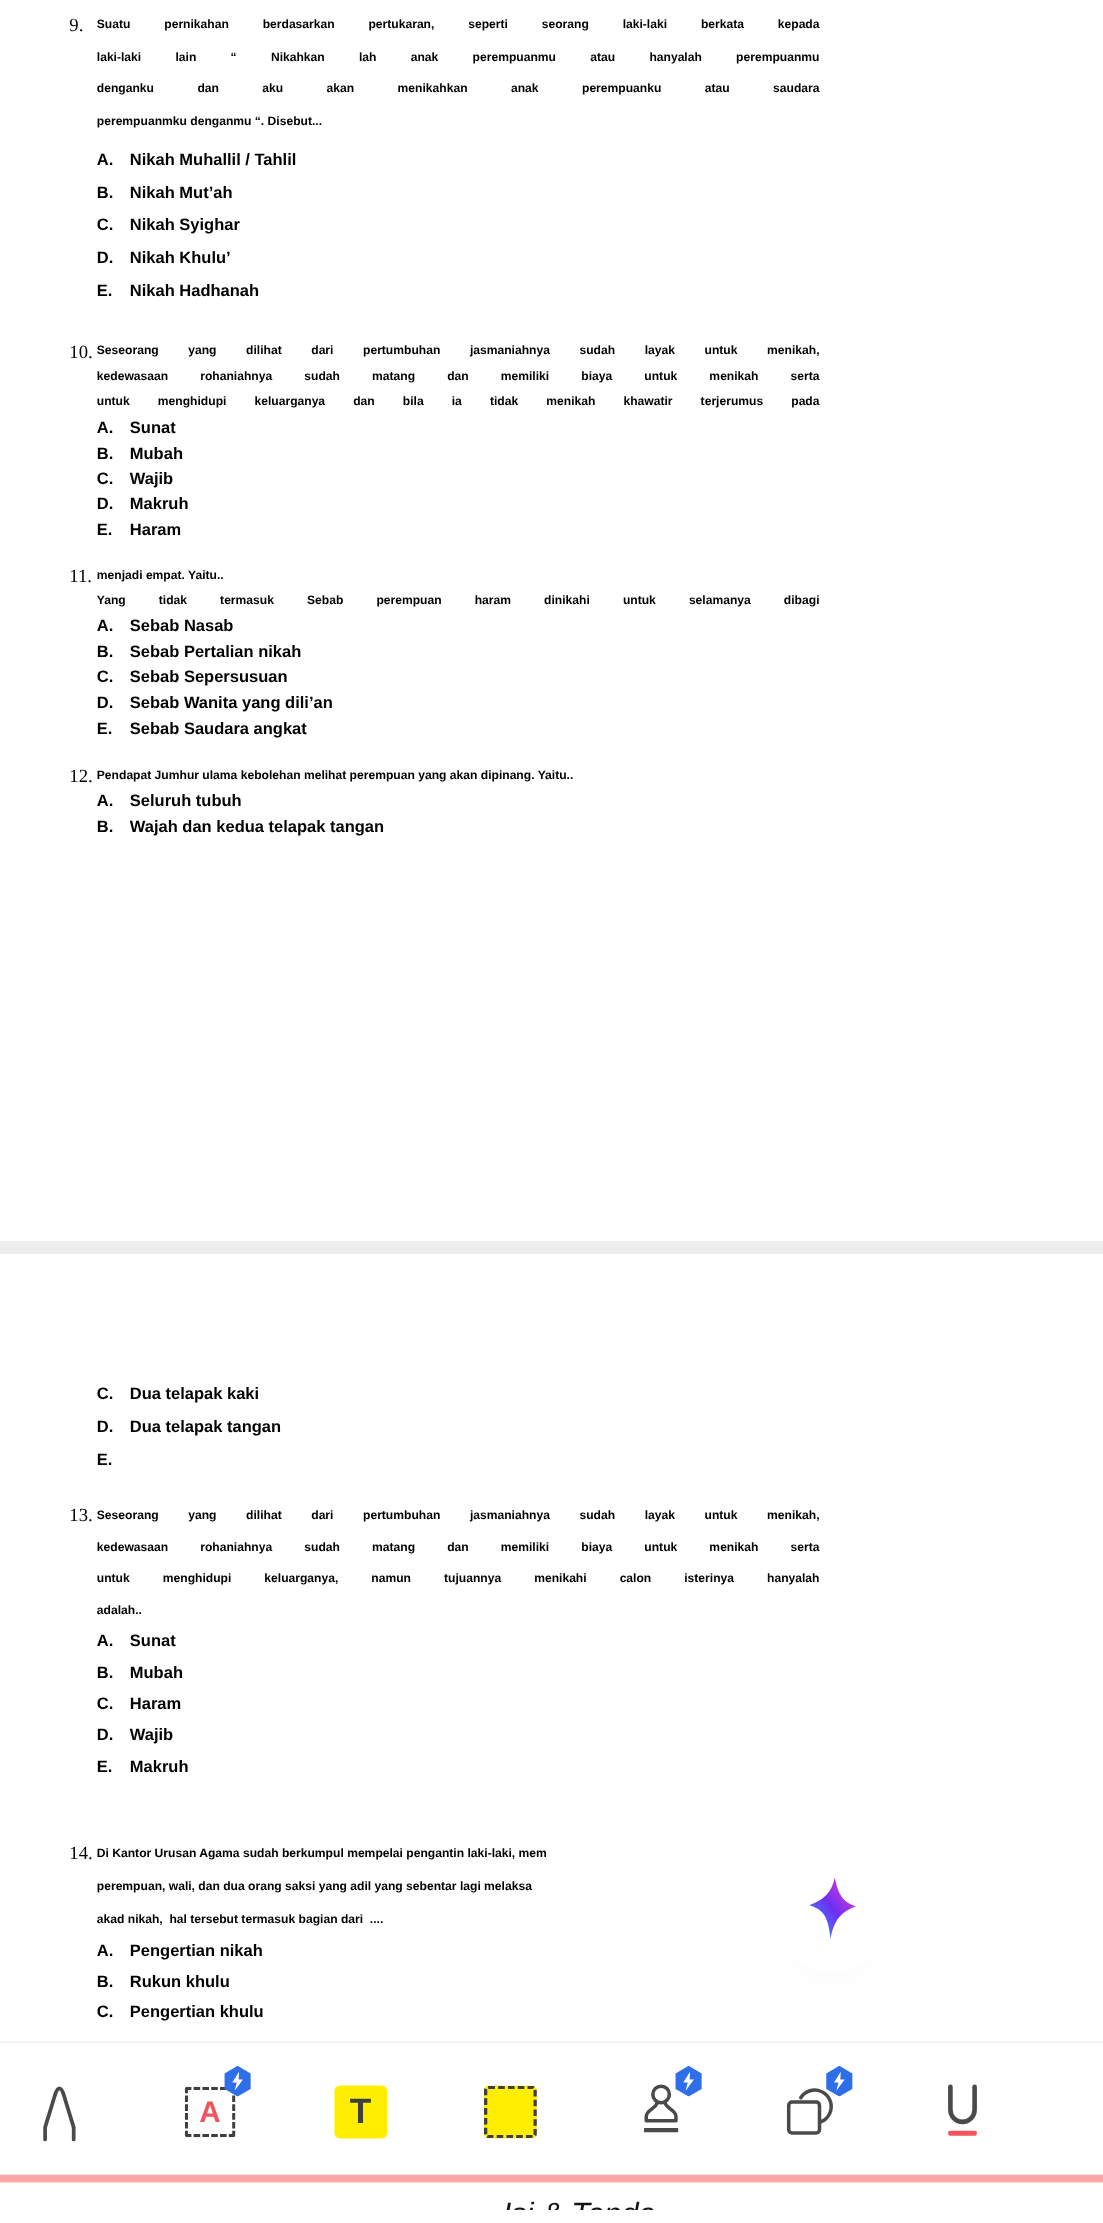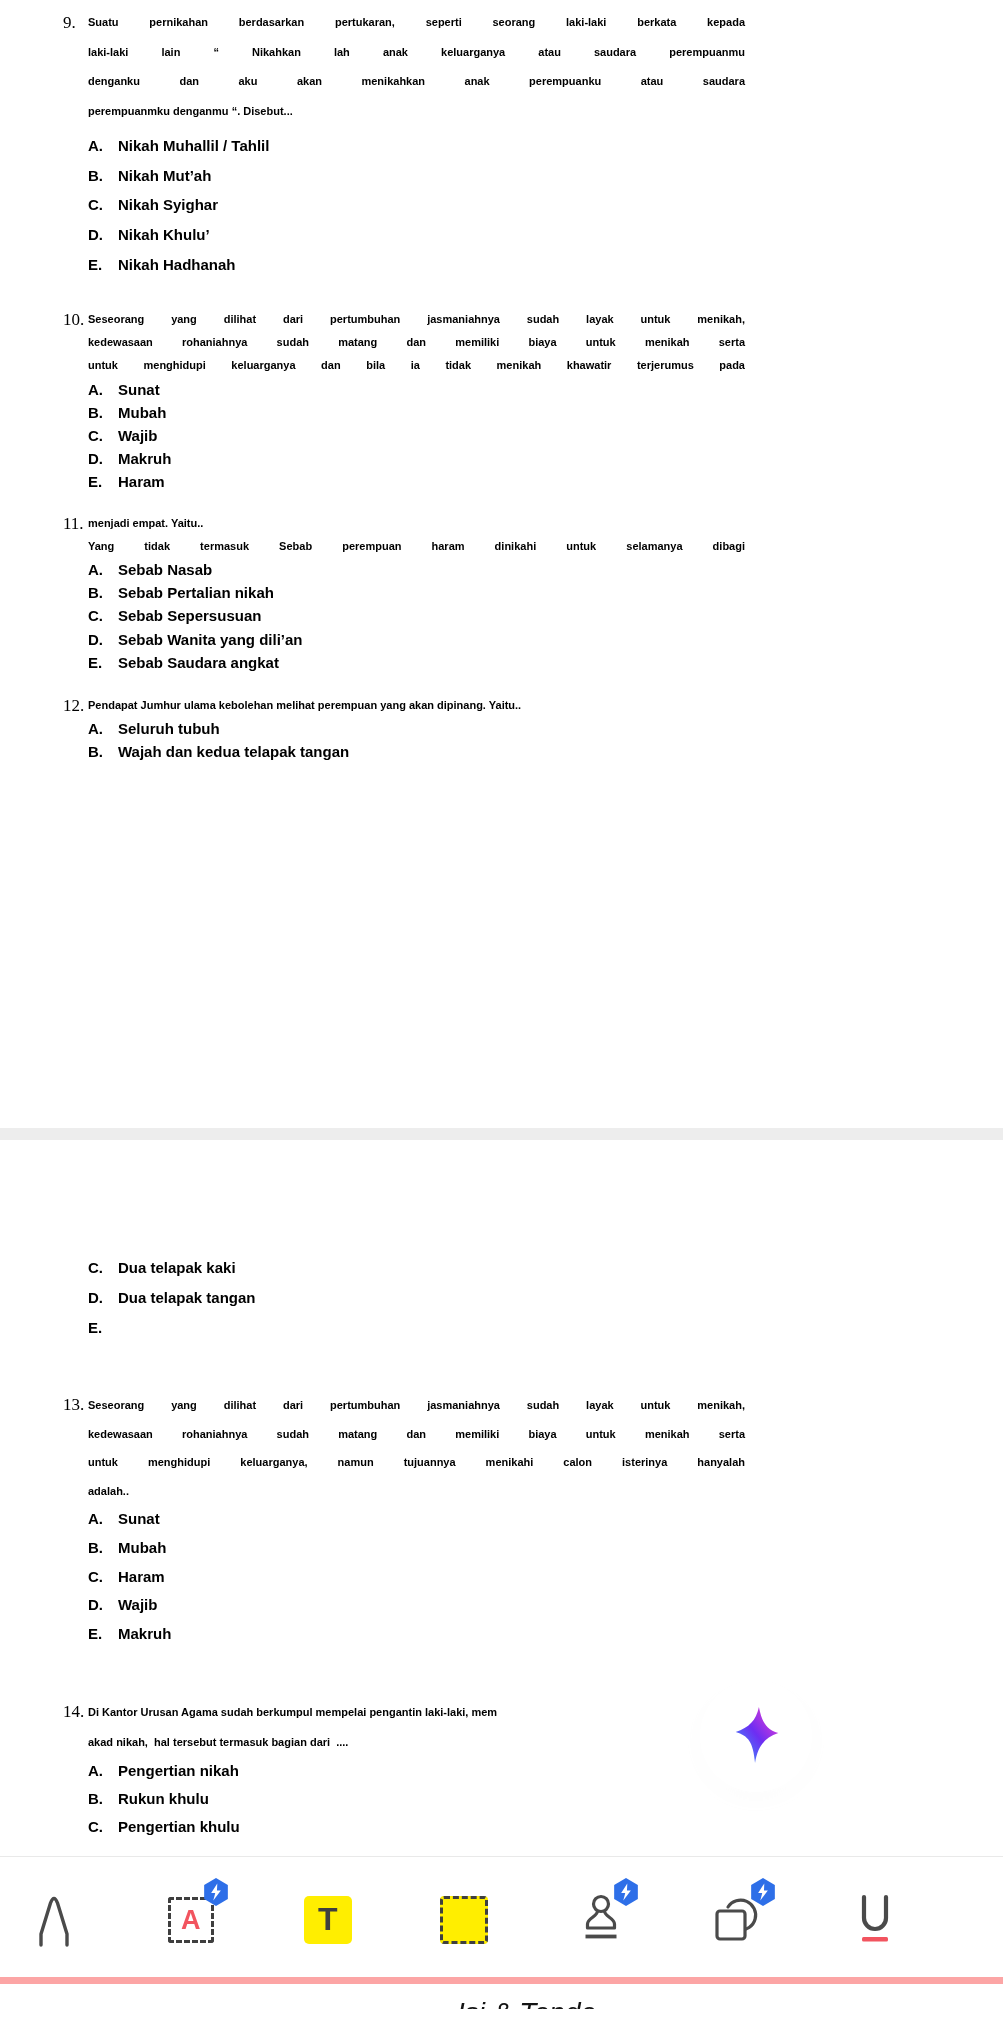--- a/index.html
+++ b/index.html
@@ -19,21 +19,21 @@
   .qline.j{text-align:justify;text-align-last:justify;}
   .opt{font-size:15px;font-weight:700;color:#000;line-height:var(--lh,29.7px);display:flex;}
   .opt .ol{width:30px;flex:0 0 30px;}
   #p1q .q:nth-child(1){--lh:29.7px;}
   #p1q .q:nth-child(1) .opts{margin-top:4px;}
   #p1q .q:nth-child(n+2){--lh:23.2px;}
   #p1q .q:nth-child(2){margin-top:28.7px;}
   #p1q .q:nth-child(3){margin-top:18px;}
   #p1q .q:nth-child(4){margin-top:19.6px;}
   #p2q .q:nth-child(1){--lh:30px;}
-  #p2q .q:nth-child(2){--lh:28.6px;margin-top:48px;}
+  #p2q .q:nth-child(2){--lh:28.6px;margin-top:21px;}
   #p2q .q:nth-child(3){--lh:30px;margin-top:49px;}
   #p2q .q:nth-child(3) .opt{line-height:28px;}
   
   .ai-fab{position:absolute;left:700px;top:1680px;width:112px;height:112px;border-radius:50%;
           background:#fff;border:0;cursor:pointer;z-index:5;display:flex;align-items:center;justify-content:center;
           box-shadow:0 0 26px 20px rgba(255,255,255,0.95),0 4px 18px rgba(0,0,0,0.10);}
   
   .toolbar{position:absolute;left:0;top:1856px;width:1003px;height:121px;background:#fff;
            border-top:1px solid #e9e9e9;box-sizing:border-box;
            display:flex;align-items:center;justify-content:space-between;
@@ -59,21 +59,21 @@
 </head>
 <body>
 
 <div class="doc">
   <div class="page page1">
     <div id="p1q">
         <div class="q">
           <div class="qnum">9.</div>
           <div class="qbody">
             <div class="qline j">Suatu pernikahan berdasarkan pertukaran, seperti seorang laki-laki berkata kepada</div>
-            <div class="qline j">laki-laki lain “ Nikahkan lah anak keluarganya atau saudara perempuanmu</div>
+            <div class="qline j">laki-laki lain “ Nikahkan lah anak perempuanmu atau hanyalah perempuanmu</div>
             <div class="qline j">denganku dan aku akan menikahkan anak perempuanku atau saudara</div>
             <div class="qline">perempuanmku denganmu “. Disebut...</div>
             <div class="opts">
               <div class="opt">
                 <span class="ol">A.</span>
                 <span class="ot">Nikah Muhallil / Tahlil</span>
               </div>
               <div class="opt">
                 <span class="ol">B.</span>
                 <span class="ot">Nikah Mut’ah</span>
@@ -219,20 +219,21 @@
                 <span class="ol">E.</span>
                 <span class="ot">Makruh</span>
               </div>
             </div>
           </div>
         </div>
         <div class="q">
           <div class="qnum">14.</div>
           <div class="qbody">
             <div class="qline">Di Kantor Urusan Agama sudah berkumpul mempelai pengantin laki-laki, mem</div>
+            <div class="qline">perempuan, wali, dan dua orang saksi yang adil yang sebentar lagi melaksa</div>
             <div class="qline">akad nikah,&nbsp; hal tersebut termasuk bagian dari &nbsp;....</div>
             <div class="opts">
               <div class="opt">
                 <span class="ol">A.</span>
                 <span class="ot">Pengertian nikah</span>
               </div>
               <div class="opt">
                 <span class="ol">B.</span>
                 <span class="ot">Rukun khulu</span>
               </div>

